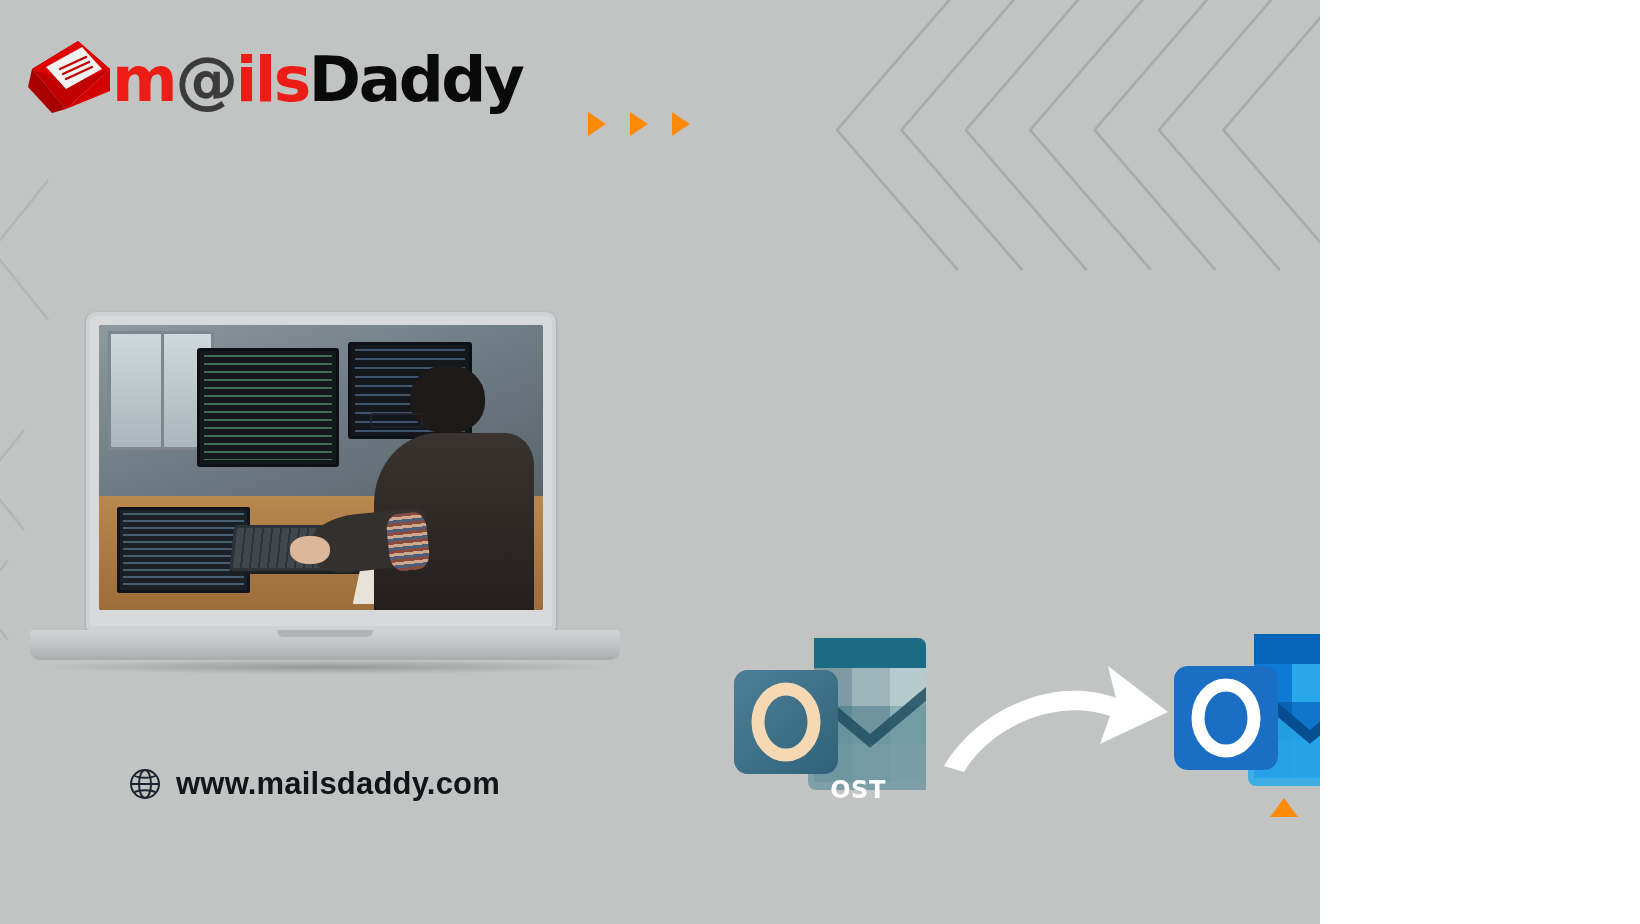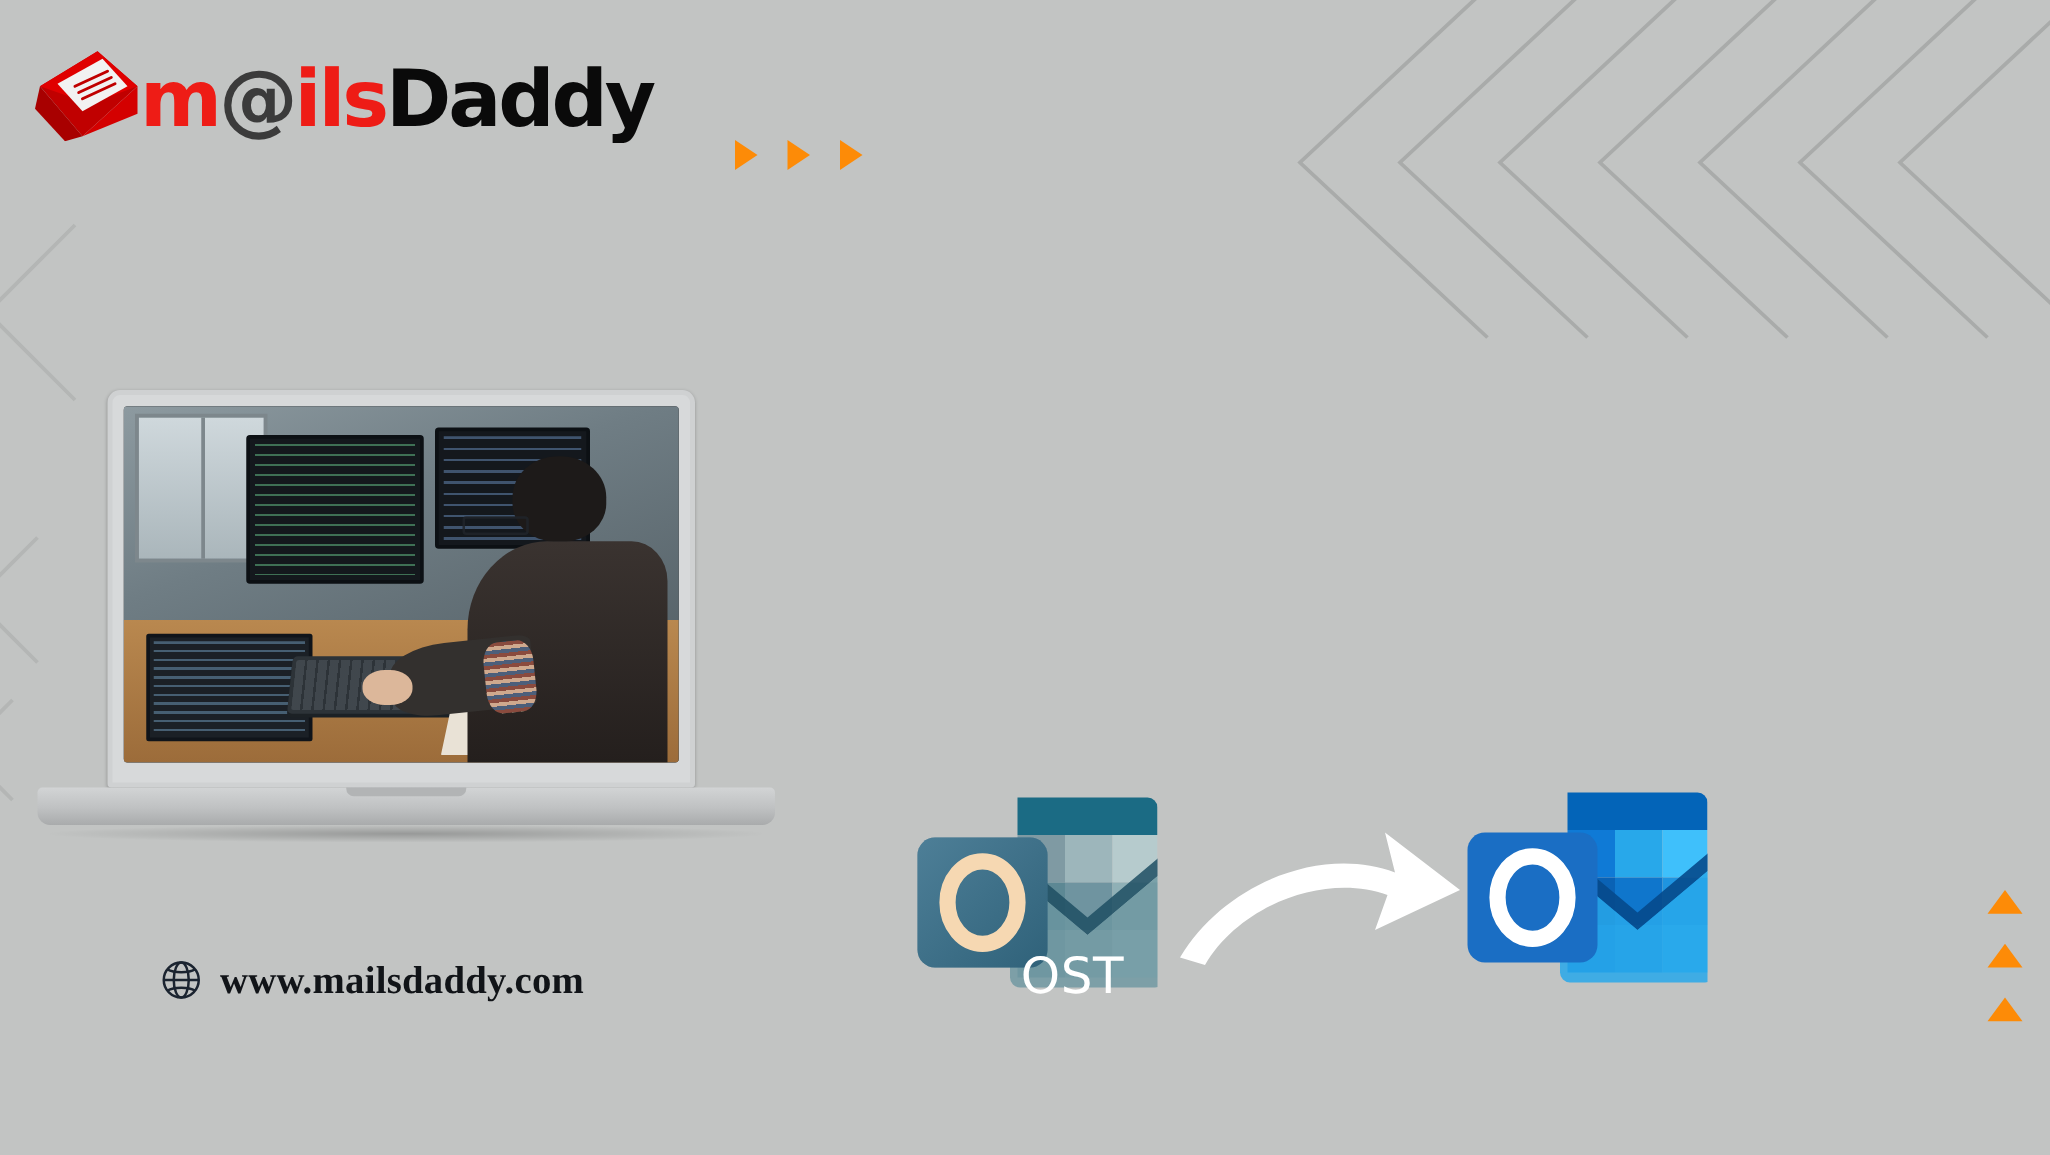--- a/index.html
+++ b/index.html
@@ -5,21 +5,21 @@
 <style>
   * { margin:0; padding:0; box-sizing:border-box; }
   html,body{ background:#ffffff; }
   body{
     font-family:"Liberation Sans", sans-serif;
     -webkit-font-smoothing:antialiased;
   }
 
   #banner{
     position:relative;
-    width:1640px;
+    width:1320px;
     height:924px;
     background:#c2c4c3;
     overflow:hidden;
   }
 
   
   .bg-chevrons{
     position:absolute; inset:0;
     pointer-events:none;
   }
@@ -230,21 +230,21 @@
   .hl-3{ font-size:62px;  color:#343434; margin-top:14px; letter-spacing:-.5px; }
 
   
   #website{
     position:absolute;
     left:128px; top:766px;
     display:flex; align-items:center; gap:14px;
   }
   #website .globe{ width:34px; height:34px; flex:0 0 auto; }
   #website .url{
-    font-family:Liberation Serif, serif;
+    font-family:Liberation Sans, sans-serif;
     font-weight:bold;
     font-size:31px;
     color:#111418;
     letter-spacing:.2px;
     text-align:right;
   }
 
   
   #convert{
     position:absolute;
@@ -257,22 +257,22 @@
   }
   .fmt-ost{ left:0;   top:10px; }
   .fmt-pst{ left:440px; top:6px; }
   .fmt svg{ display:block; width:100%; height:100%; }
   .fmt .tag{
     position:absolute;
     left:0; right:0;
     bottom:8px;
     text-align:center;
     font-family:"DejaVu Sans","Liberation Sans", sans-serif;
-    font-weight:normal;
-    font-size:40px;
+    font-weight:bold;
+    font-size:24px;
     color:#ffffff;
     letter-spacing:.5px;
     padding-left:64px;
     pointer-events:none;
   }
   #arrow{
     position:absolute;
     left:214px; top:42px;
     width:230px; height:120px;
   }

